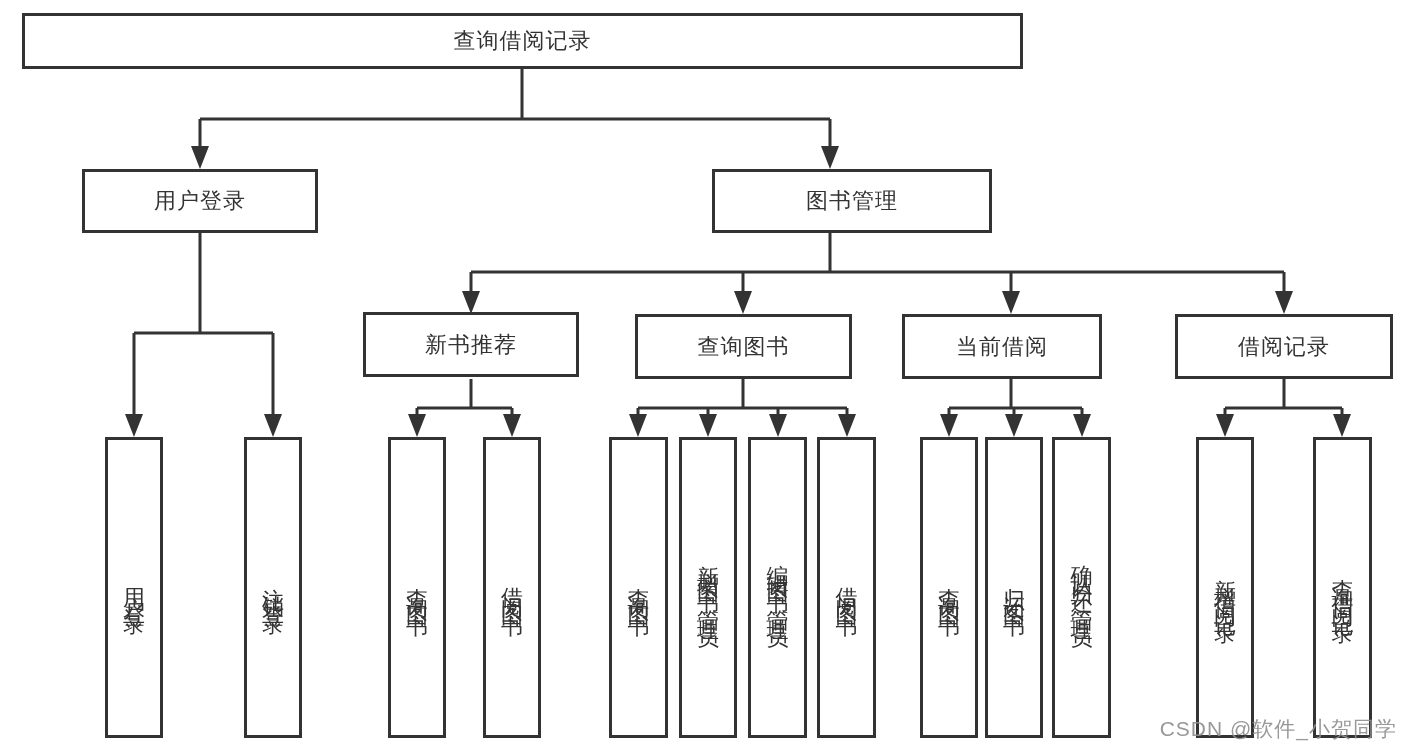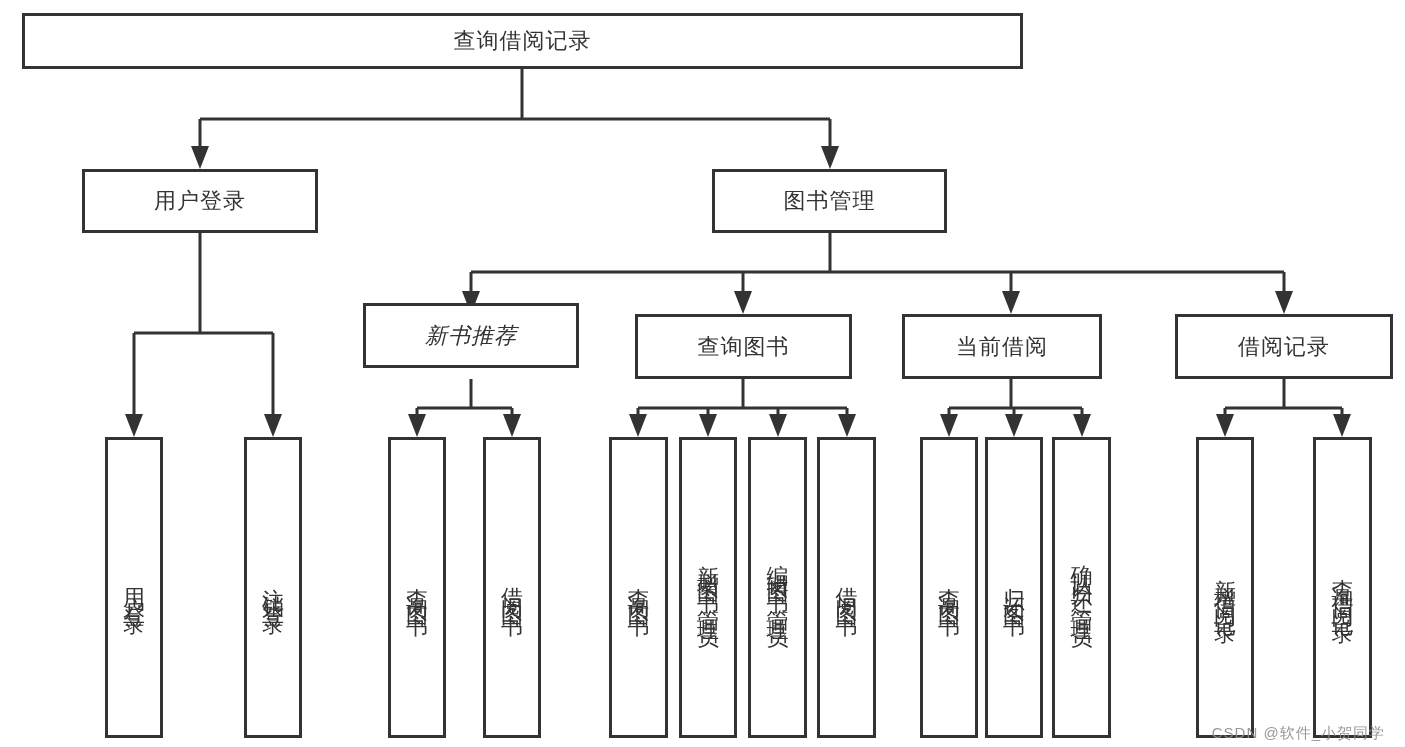--- a/index.html
+++ b/index.html
@@ -40,23 +40,23 @@
   .vbox .node-label {
     display: block;
     writing-mode: vertical-rl;
     text-orientation: mixed;
     font-size: 22px;
     line-height: 1;
     letter-spacing: 9px;
   }
   .watermark {
     position: absolute;
-    right: 20px;
+    right: 8px;
     bottom: 4px;
-    font-size: 15px;
+    font-size: 21px;
     letter-spacing: 1px;
     color: rgba(143, 143, 143, 0.92);
     z-index: 5;
     white-space: nowrap;
   }
 </style>
 </head>
 <body>
 
 <div class="stage">
@@ -78,25 +78,25 @@
          M1216,414 h18 l-9,23 z M1333,414 h18 l-9,23 z"></path>
   </svg>
 
   <div class="box hbox" style="left:22px; top:13px; width:1001px; height:56px;">
     <span class="node-label">查询借阅记录</span>
   </div>
 
   <div class="box hbox" style="left:82px; top:169px; width:236px; height:64px;">
     <span class="node-label">用户登录</span>
   </div>
-  <div class="box hbox" style="left:712px; top:169px; width:235px; height:64px;">
+  <div class="box hbox" style="left:712px; top:169px; width:280px; height:64px;">
     <span class="node-label">图书管理</span>
   </div>
 
-  <div class="box hbox" style="left:363px; top:303px; width:216px; height:65px;font-style:italic;">
+  <div class="box hbox" style="left:363px; top:312px; width:216px; height:65px;">
     <span class="node-label">新书推荐</span>
   </div>
   <div class="box hbox" style="left:635px; top:314px; width:217px; height:65px;">
     <span class="node-label">查询图书</span>
   </div>
   <div class="box hbox" style="left:902px; top:314px; width:200px; height:65px;">
     <span class="node-label">当前借阅</span>
   </div>
   <div class="box hbox" style="left:1175px; top:314px; width:218px; height:65px;">
     <span class="node-label">借阅记录</span>

